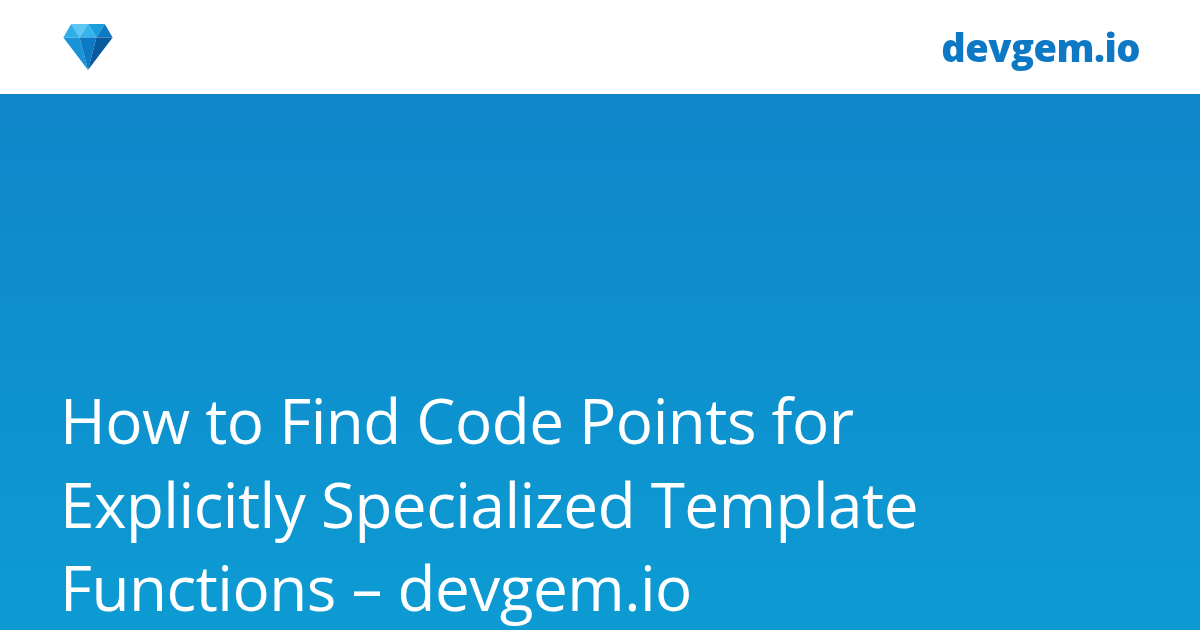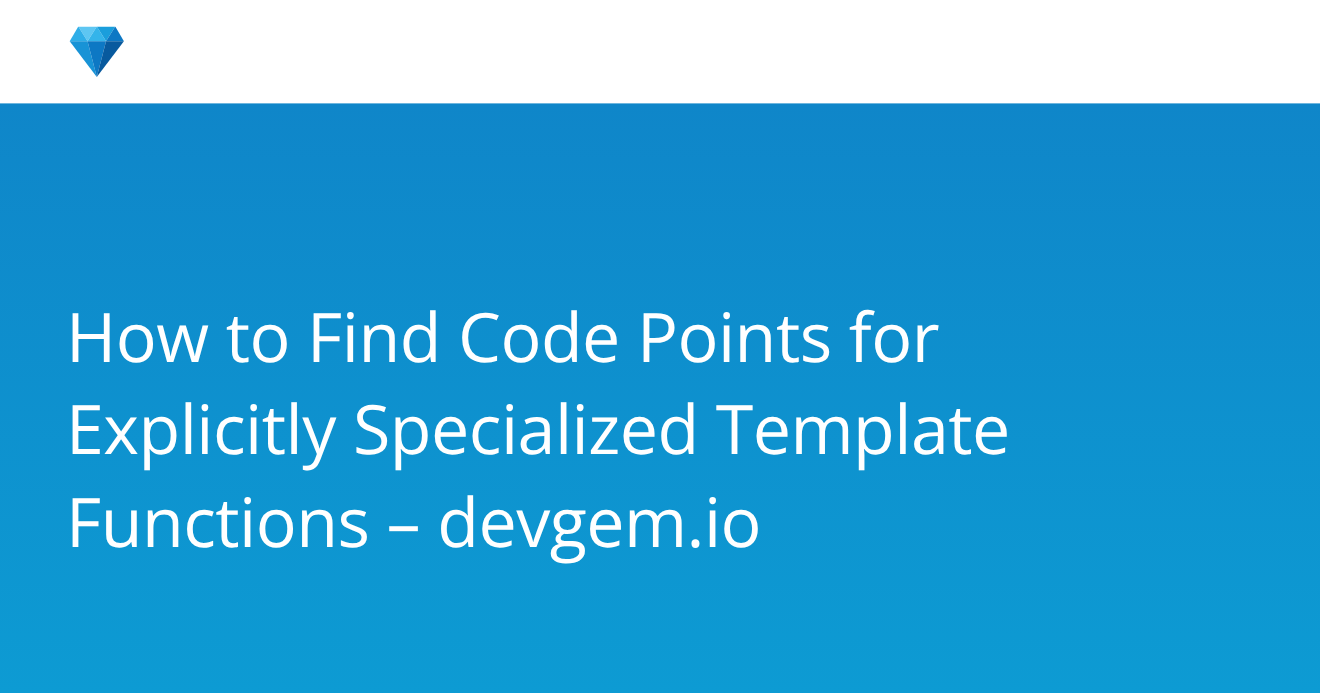--- a/index.html
+++ b/index.html
@@ -33,21 +33,21 @@
       color: #0d78c4;
       font-size: 38px;
       font-weight: 800;
       letter-spacing: -0.5px;
     }
     .hero {
       height: 536px;
       background: linear-gradient(180deg, #0f86c9 0%, #0d9bd3 100%);
       padding: 58px 85px 0 60px;
       display: flex;
-      align-items: center;
+      align-items: flex-end;
     }
     .title {
       color: #ffffff;
       font-size: 62px;
       font-weight: 400;
       line-height: 1.35;
       letter-spacing: -0.5px;
       max-width: 960px;
     }
   </style>
@@ -68,17 +68,18 @@
 
       <polygon points="80,0 94,24 65,24" fill="#0d78c4"></polygon>
 
       <polygon points="6,24 35,24 50,82" fill="#1893d6"></polygon>
 
       <polygon points="35,24 65,24 50,82" fill="#0d78c4"></polygon>
 
       <polygon points="65,24 94,24 50,82" fill="#085a9e"></polygon>
     </svg>
   </div>
+  <div class="brand">devgem.io</div>
 </div>
 
 <div class="hero">
   <h1 class="title">How to Find Code Points for Explicitly Specialized Template Functions – devgem.io</h1>
 </div>
 
 </body></html>

